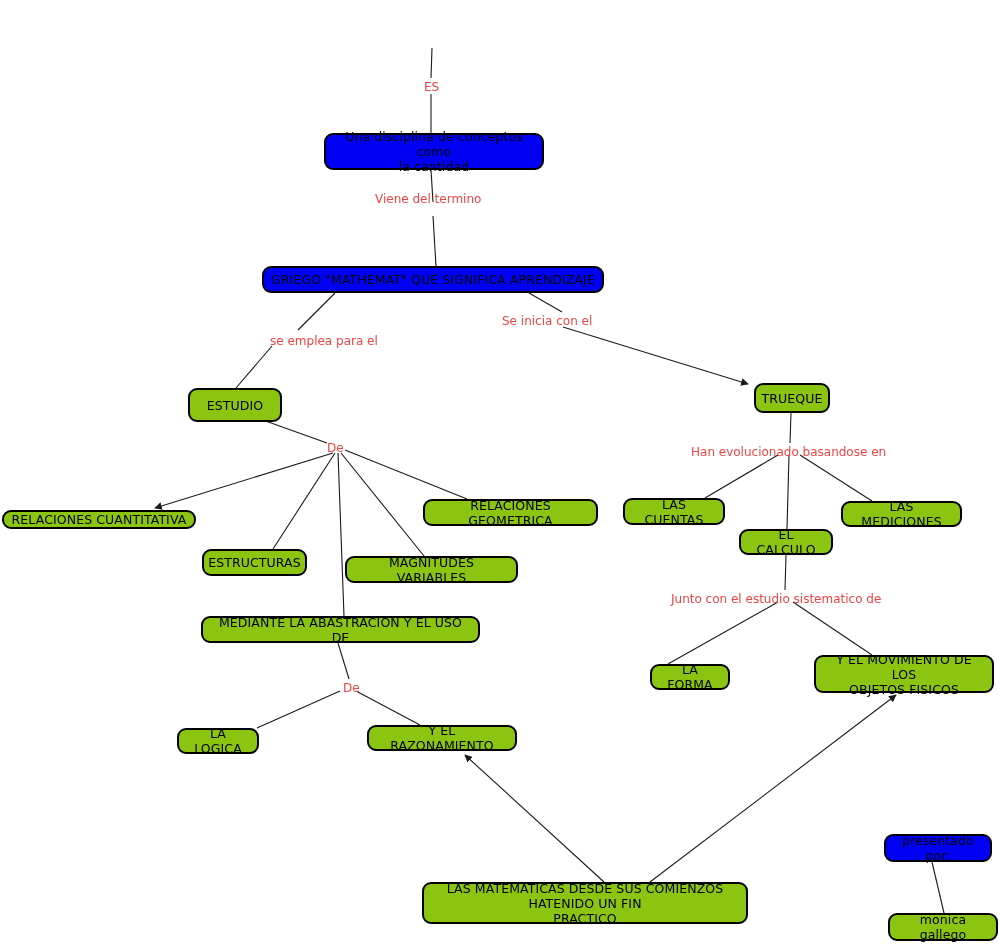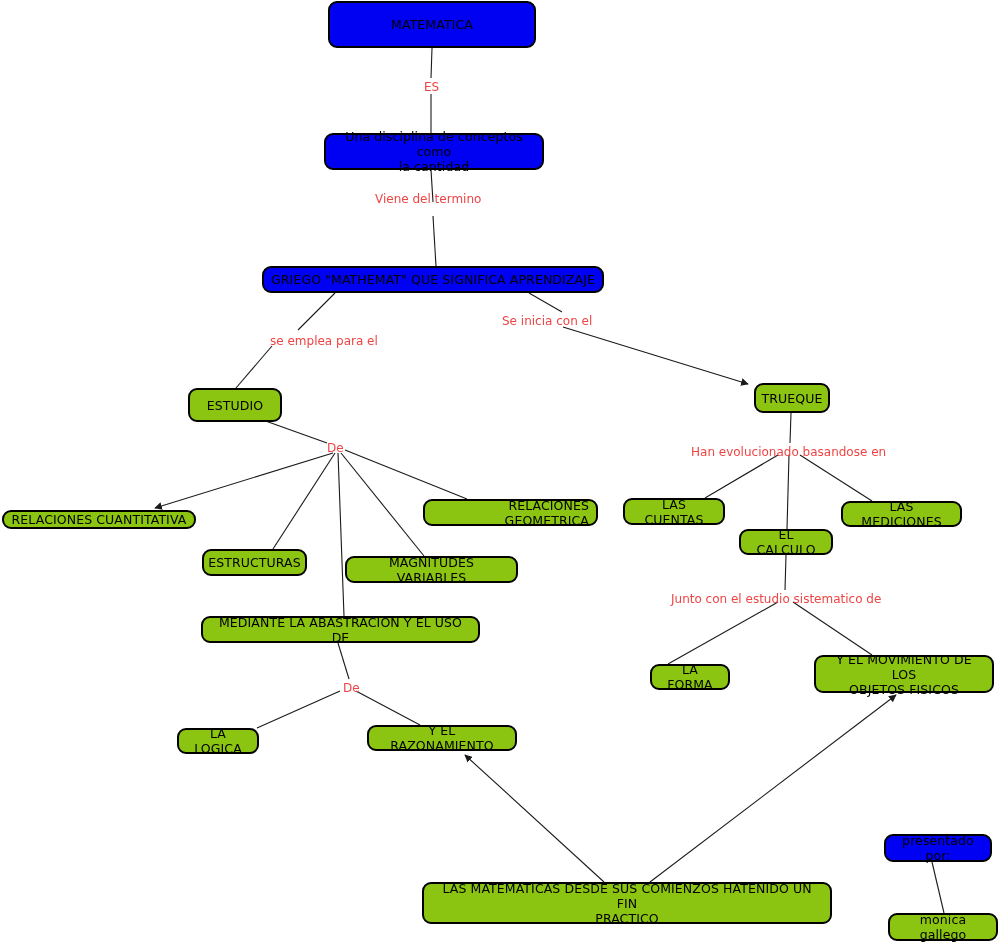--- a/index.html
+++ b/index.html
@@ -102,40 +102,39 @@
       <line x1="356" y1="691" x2="420" y2="725"></line>
 
       <line x1="604" y1="882" x2="465" y2="755" marker-end="url(#arrow)"></line>
 
       <line x1="650" y1="882" x2="896" y2="695" marker-end="url(#arrow)"></line>
 
       <line x1="932" y1="862" x2="944" y2="913"></line>
     </g>
   </svg>
 
-  <div class="node blue" style="left:328px;top:1px;width:208px;height:47px;">MATEMATICA</div>
   <div class="node blue" style="left:324px;top:133px;width:220px;height:37px;">Una disciplina de conceptos como
 la cantidad</div>
   <div class="node blue" style="left:262px;top:266px;width:342px;height:27px;">GRIEGO "MATHEMAT" QUE SIGNIFICA  APRENDIZAJE</div>
   <div class="node green" style="left:188px;top:388px;width:94px;height:34px;">ESTUDIO</div>
   <div class="node green" style="left:754px;top:383px;width:76px;height:30px;">TRUEQUE</div>
   <div class="node green" style="left:2px;top:510px;width:194px;height:19px;">RELACIONES CUANTITATIVA</div>
   <div class="node green" style="left:202px;top:549px;width:105px;height:27px;">ESTRUCTURAS</div>
   <div class="node green" style="left:345px;top:556px;width:173px;height:27px;">MAGNITUDES VARIABLES</div>
-  <div class="node green" style="left:423px;top:499px;width:175px;height:27px;text-align:right;">RELACIONES GEOMETRICA</div>
+  <div class="node green" style="left:423px;top:499px;width:175px;height:27px;">RELACIONES GEOMETRICA</div>
   <div class="node green" style="left:623px;top:498px;width:102px;height:27px;">LAS CUENTAS</div>
   <div class="node green" style="left:739px;top:529px;width:94px;height:26px;">EL CALCULO</div>
   <div class="node green" style="left:841px;top:501px;width:121px;height:26px;">LAS MEDICIONES</div>
   <div class="node green" style="left:201px;top:616px;width:279px;height:27px;">MEDIANTE LA ABASTRACION Y EL USO  DE</div>
   <div class="node green" style="left:602px;top:664px;width:80px;height:26px;margin-left:48px;">LA FORMA</div>
   <div class="node green" style="left:814px;top:655px;width:180px;height:38px;">Y EL MOVIMIENTO DE LOS
 OBJETOS FISICOS</div>
   <div class="node green" style="left:177px;top:728px;width:82px;height:26px;">LA LOGICA</div>
   <div class="node green" style="left:367px;top:725px;width:150px;height:26px;">Y EL RAZONAMIENTO</div>
-  <div class="node green" style="left:422px;top:882px;width:410px;height:42px;">LAS MATEMATICAS DESDE SUS COMIENZOS HATENIDO UN FIN
+  <div class="node green" style="left:422px;top:882px;width:326px;height:42px;">LAS MATEMATICAS DESDE SUS COMIENZOS HATENIDO UN FIN
 PRACTICO</div>
   <div class="node blue" style="left:884px;top:834px;width:108px;height:28px;">presentado por:</div>
   <div class="node green" style="left:888px;top:913px;width:110px;height:28px;">monica gallego</div>
 
   <div class="edge-label" style="left:424px;top:80px;">ES</div>
   <div class="edge-label" style="left:375px;top:192px;">Viene del termino</div>
   <div class="edge-label" style="left:270px;top:334px;">se emplea para el</div>
   <div class="edge-label" style="left:502px;top:314px;">Se inicia con el</div>
   <div class="edge-label" style="left:327px;top:441px;">De</div>
   <div class="edge-label" style="left:691px;top:445px;">Han evolucionado basandose en</div>

